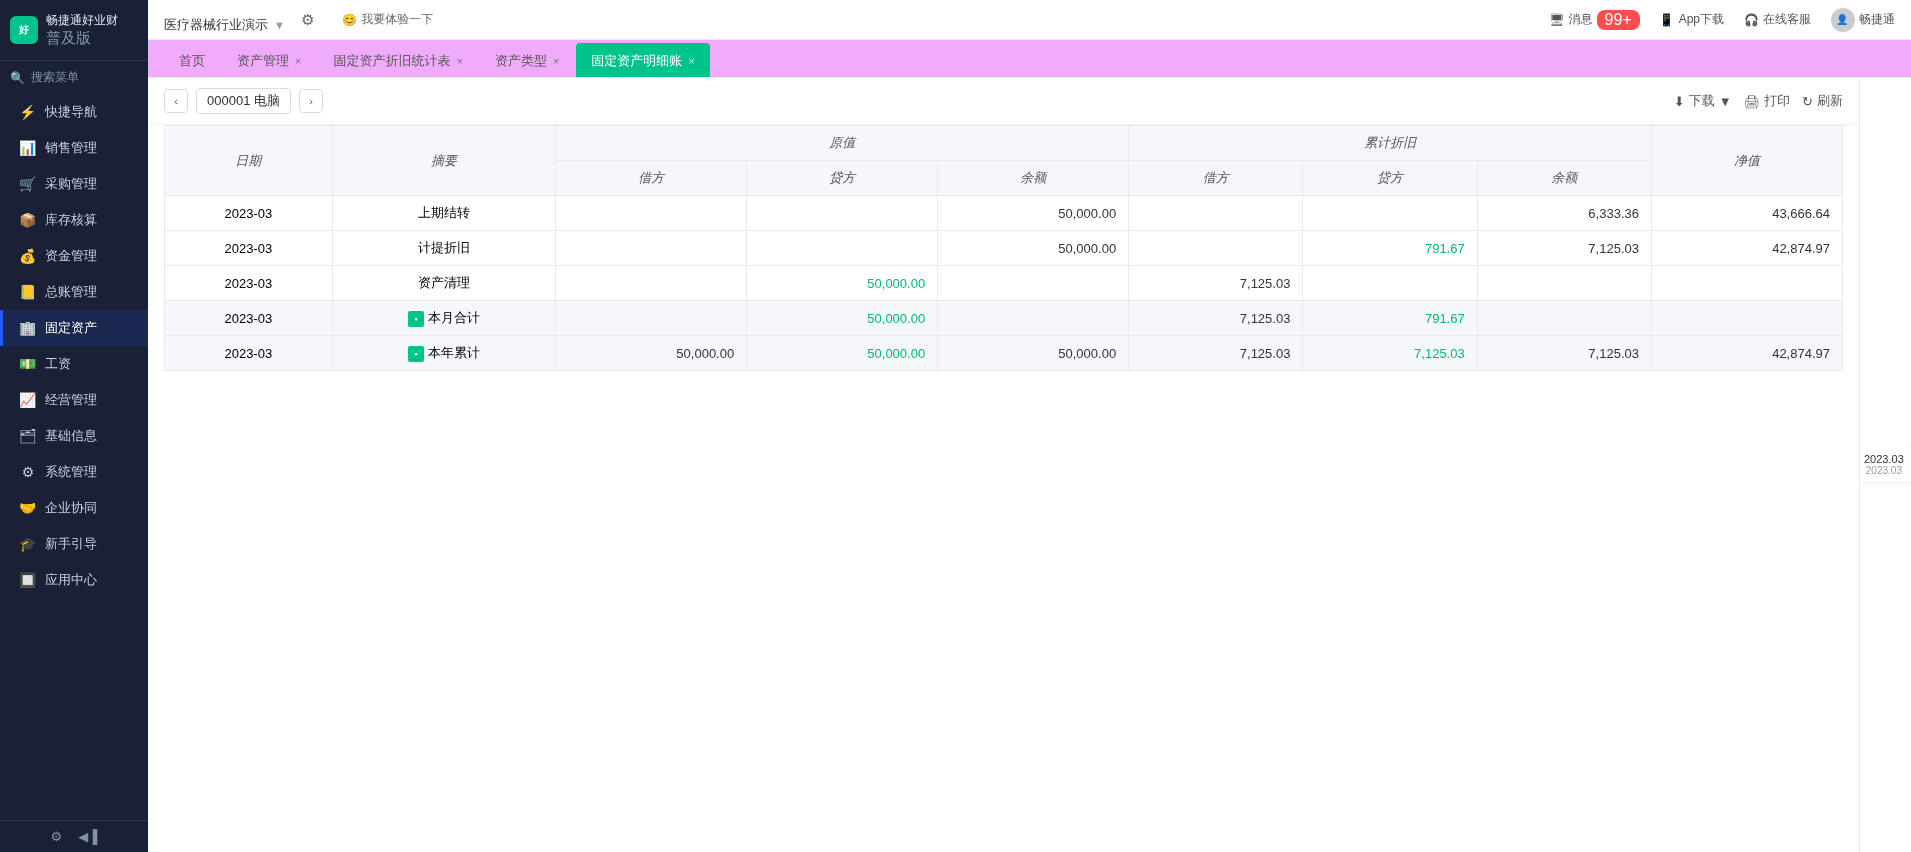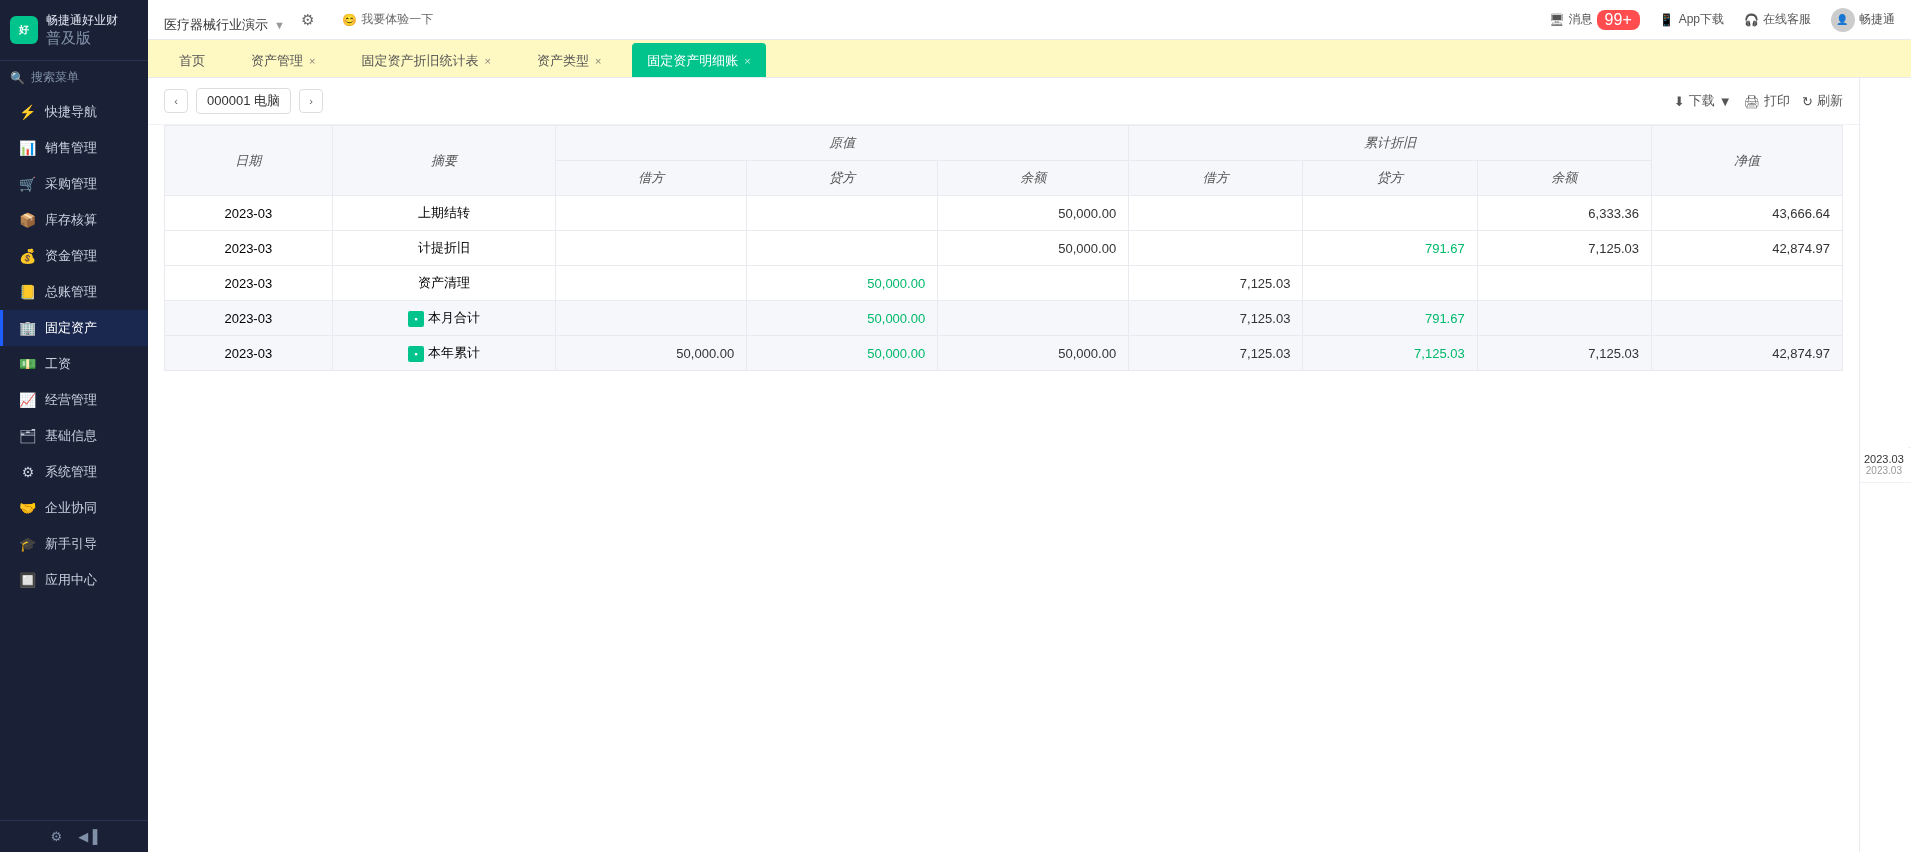--- a/index.html
+++ b/index.html
@@ -98,25 +98,25 @@
     .topbar-avatar {
       width: 24px; height: 24px;
       background: #ccc; border-radius: 50%;
       display: flex; align-items: center; justify-content: center;
       font-size: 10px; color: #fff;
     }
 
     
     .tabs-bar {
       height: 38px;
-      background: #fef9c3;
+      background: #f0abfc;
       display: flex; align-items: flex-end;
       padding: 0 16px;
       border-bottom: 1px solid #e8eaf0;
-      gap: 16px;
+      gap: 2px;
     }
     .tab {
       height: 34px;
       padding: 0 14px;
       display: flex; align-items: center; gap: 6px;
       font-size: 13px; color: #555;
       cursor: pointer; border-radius: 4px 4px 0 0;
       border: 1px solid transparent; border-bottom: none;
     }
     .tab.active {

